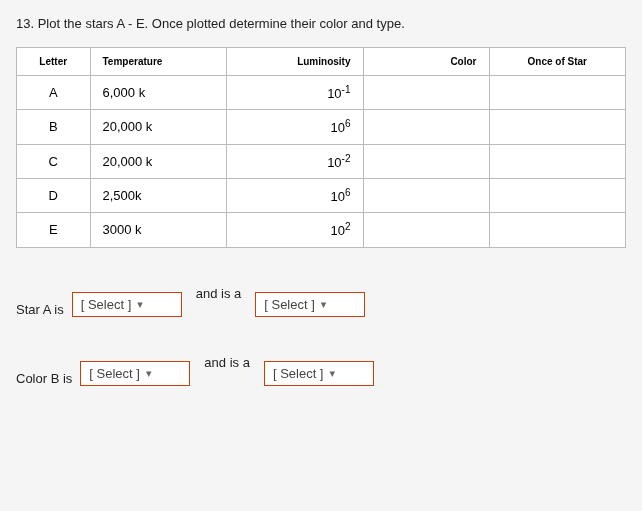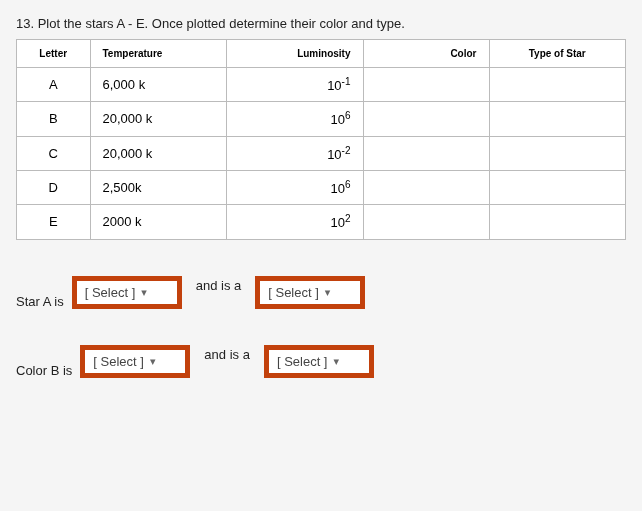--- a/index.html
+++ b/index.html
@@ -7,21 +7,21 @@
       font-family: Arial, sans-serif;
       font-size: 13px;
       background: #f5f5f5;
       padding: 16px;
       width: 642px;
       min-height: 511px;
     }
     .instructions {
       font-size: 13px;
       font-weight: normal;
-      margin-bottom: 8px;
+      margin-bottom: 16px;
       color: #222;
     }
     table {
       width: 100%;
       border-collapse: collapse;
       background: #fff;
     }
     th {
       font-weight: bold;
       font-size: 10px;
@@ -50,21 +50,21 @@
       gap: 8px;
     }
     .star-label {
       font-size: 13px;
       color: #222;
       white-space: nowrap;
     }
     .select-dropdown {
       display: inline-flex;
       align-items: center;
-      border: 5px solid #c2410c;
+      border: 1px solid #c2410c;
       background: #fff;
       padding: 4px 8px;
       font-size: 13px;
       cursor: pointer;
       color: #444;
       min-width: 110px;
       position: relative;
     }
     .select-dropdown::after {
       content: "▾";
@@ -89,21 +89,21 @@
 
 <p class="instructions">13. Plot the stars A - E. Once plotted determine their color and type.</p>
 
 <table>
   <thead>
     <tr>
       <th class="col-letter">Letter</th>
       <th class="col-temp">Temperature</th>
       <th class="col-lum">Luminosity</th>
       <th class="col-color">Color</th>
-      <th class="col-type">Type of Star</th>
+      <th class="col-type">Once of Star</th>
     </tr>
   </thead>
   <tbody id="table-body">
   <tr>
     <td class="col-letter">A</td>
     <td class="col-temp">6,000 k</td>
     <td class="col-lum">10<sup>-1</sup></td>
     <td class="col-color"></td>
     <td class="col-type"></td>
   </tr>
@@ -123,21 +123,21 @@
   </tr>
       <tr>
     <td class="col-letter">D</td>
     <td class="col-temp">2,500k</td>
     <td class="col-lum">10<sup>6</sup></td>
     <td class="col-color"></td>
     <td class="col-type"></td>
   </tr>
       <tr>
     <td class="col-letter">E</td>
-    <td class="col-temp">2000 k</td>
+    <td class="col-temp">3000 k</td>
     <td class="col-lum">10<sup>2</sup></td>
     <td class="col-color"></td>
     <td class="col-type"></td>
   </tr>
     </tbody>
 </table>
 
 <div id="star-rows-container">
     <div class="star-row">
     <span class="star-label">Star A is</span>

